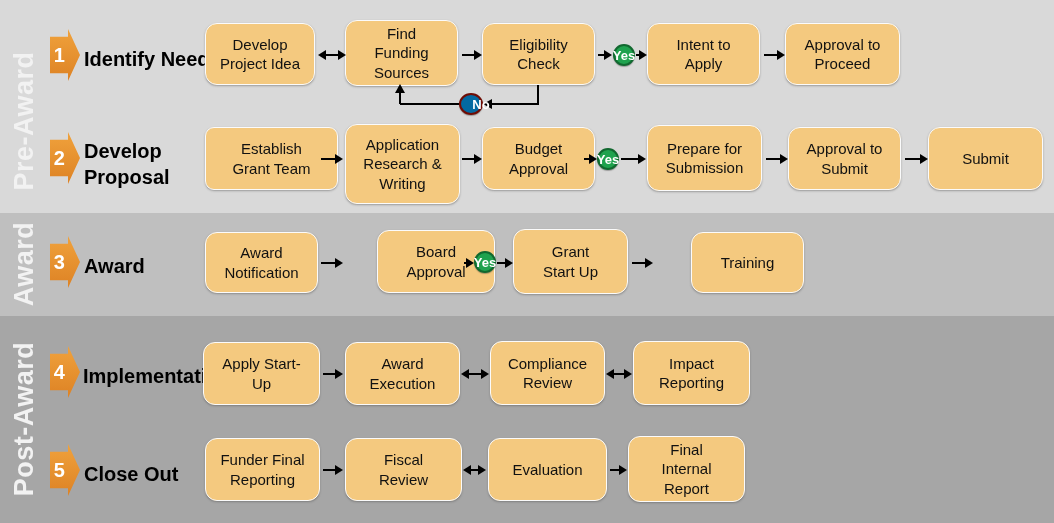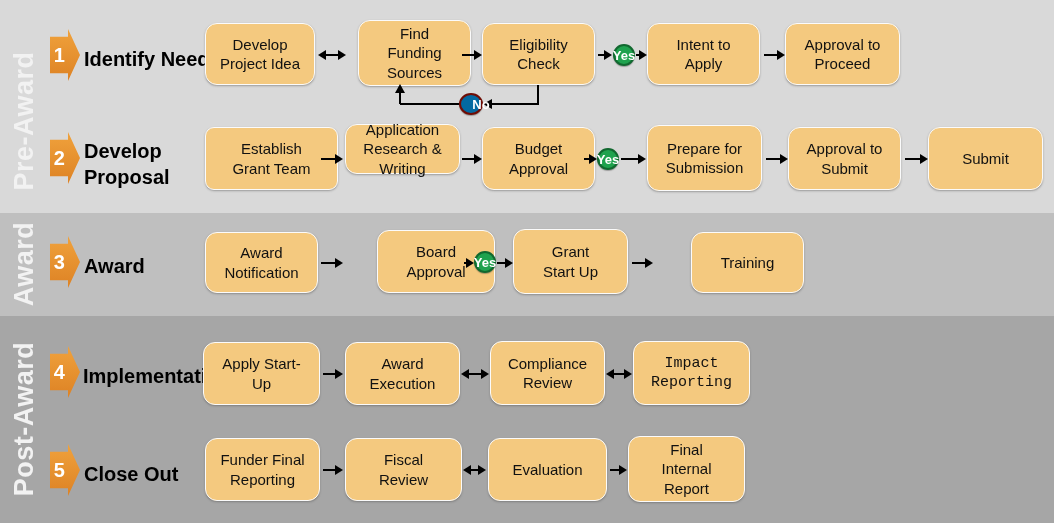--- a/index.html
+++ b/index.html
@@ -61,21 +61,21 @@
   <div class="bandlabel" style="left:-86px;top:247px;">Award</div>
   <div class="bandlabel" style="left:-86px;top:402px;">Post-Award</div>
 
   <div class="numarrow" style="left:50px;top:29px;">
       <span>1</span>
     </div>
   <div class="rowlabel" style="left:84px;top:46px;">Identify Need</div>
 
   <div class="box" style="left:205px;top:23px;width:110px;height:62px;">Develop
 Project Idea</div>
-  <div class="box" style="left:345px;top:20px;width:113px;height:66px;margin-left:13px;">Find
+  <div class="box" style="left:345px;top:20px;width:113px;height:66px;">Find
 Funding
 Sources</div>
   <div class="box" style="left:482px;top:23px;width:113px;height:62px;">Eligibility
 Check</div>
   <div class="box" style="left:647px;top:23px;width:113px;height:62px;">Intent to
 Apply</div>
   <div class="box" style="left:785px;top:23px;width:115px;height:62px;">Approval to
 Proceed</div>
 
   <div class="arr dbl" style="left:326px;top:54px;width:12px;"></div>
@@ -93,21 +93,21 @@
   <div class="ah-up" style="left:395px;top:84px;"></div>
 
   <div class="numarrow" style="left:50px;top:132px;">
       <span>2</span>
     </div>
   <div class="rowlabel" style="left:84px;top:138px;">Develop
 Proposal</div>
 
   <div class="box" style="left:205px;top:127px;width:133px;height:63px;border-radius:9px;">Establish
 Grant Team</div>
-  <div class="box" style="left:345px;top:124px;width:115px;height:50px;text-align:center;">Application
+  <div class="box" style="left:345px;top:124px;width:115px;height:80px;text-align:center;">Application
 Research &amp;
 Writing</div>
   <div class="box" style="left:482px;top:127px;width:113px;height:63px;">Budget
 Approval</div>
   <div class="box" style="left:647px;top:125px;width:115px;height:66px;">Prepare for
 Submission</div>
   <div class="box" style="left:788px;top:127px;width:113px;height:63px;">Approval to
 Submit</div>
   <div class="box" style="left:928px;top:127px;width:115px;height:63px;">Submit</div>
 
@@ -142,21 +142,21 @@
       <span>4</span>
     </div>
   <div class="rowlabel" style="left:83px;top:363px;">Implementation</div>
 
   <div class="box" style="left:203px;top:342px;width:117px;height:63px;">Apply Start-
 Up</div>
   <div class="box" style="left:345px;top:342px;width:115px;height:63px;">Award
 Execution</div>
   <div class="box" style="left:490px;top:341px;width:115px;height:64px;">Compliance
 Review</div>
-  <div class="box" style="left:633px;top:341px;width:117px;height:64px;font-family:Liberation Mono, monospace;">Impact
+  <div class="box" style="left:633px;top:341px;width:117px;height:64px;">Impact
 Reporting</div>
 
   <div class="arr" style="left:323px;top:373px;width:12px;"></div>
   <div class="arr dbl" style="left:469px;top:373px;width:12px;"></div>
   <div class="arr dbl" style="left:614px;top:373px;width:10px;"></div>
 
   <div class="numarrow" style="left:50px;top:444px;">
       <span>5</span>
     </div>
   <div class="rowlabel" style="left:84px;top:461px;">Close Out</div>

